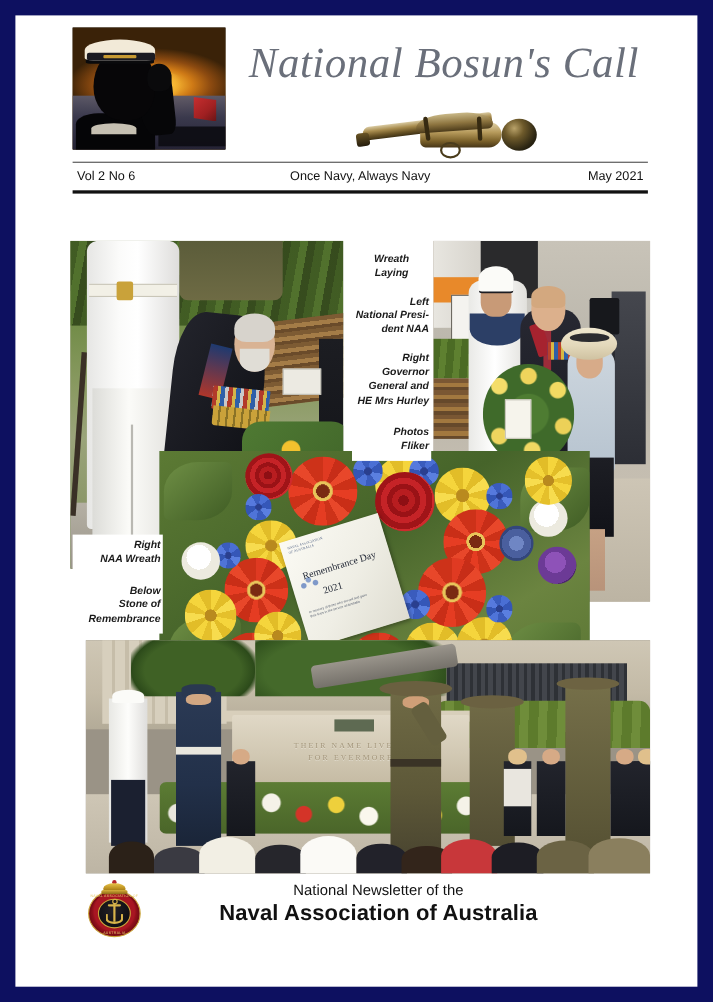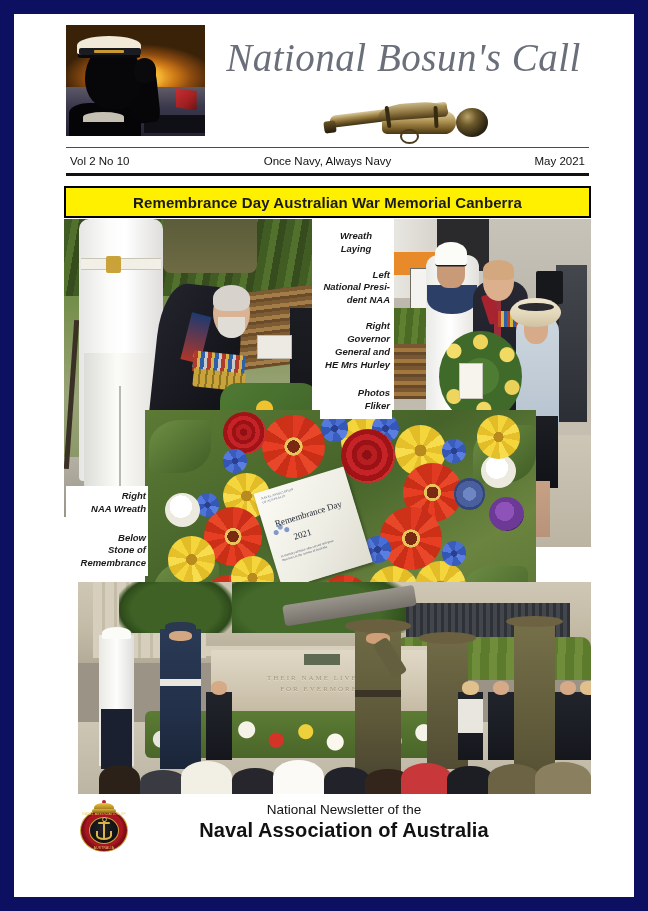--- a/index.html
+++ b/index.html
@@ -896,30 +896,27 @@
         <div class="whistle-band b1"></div>
         <div class="whistle-band b2"></div>
         <div class="whistle-ring"></div>
         <div class="whistle-buoy"></div>
       </div>
     </div>
 
     <div class="rule-thin"></div>
 
     <div class="issue-bar">
-      <div class="issue-left">Vol 2 No 10</div>
+      <div class="issue-left">Vol 2 No 6</div>
       <div class="issue-center">Once Navy, Always Navy</div>
       <div class="issue-right">May 2021</div>
     </div>
 
     <div class="rule-thick"></div>
 
-    <div class="banner">
-      <span>Remembrance Day Australian War Memorial Canberra</span>
-    </div>
 
     <div class="collage">
 
       <div class="photo photo-left">
         <div class="pl-grass"></div>
         <div class="pl-hedge"></div>
         <div class="pl-bench"></div>
         <div class="pl-path"></div>
         <div class="pl-figures-top"></div>
         <div class="pl-figure-right"></div>

